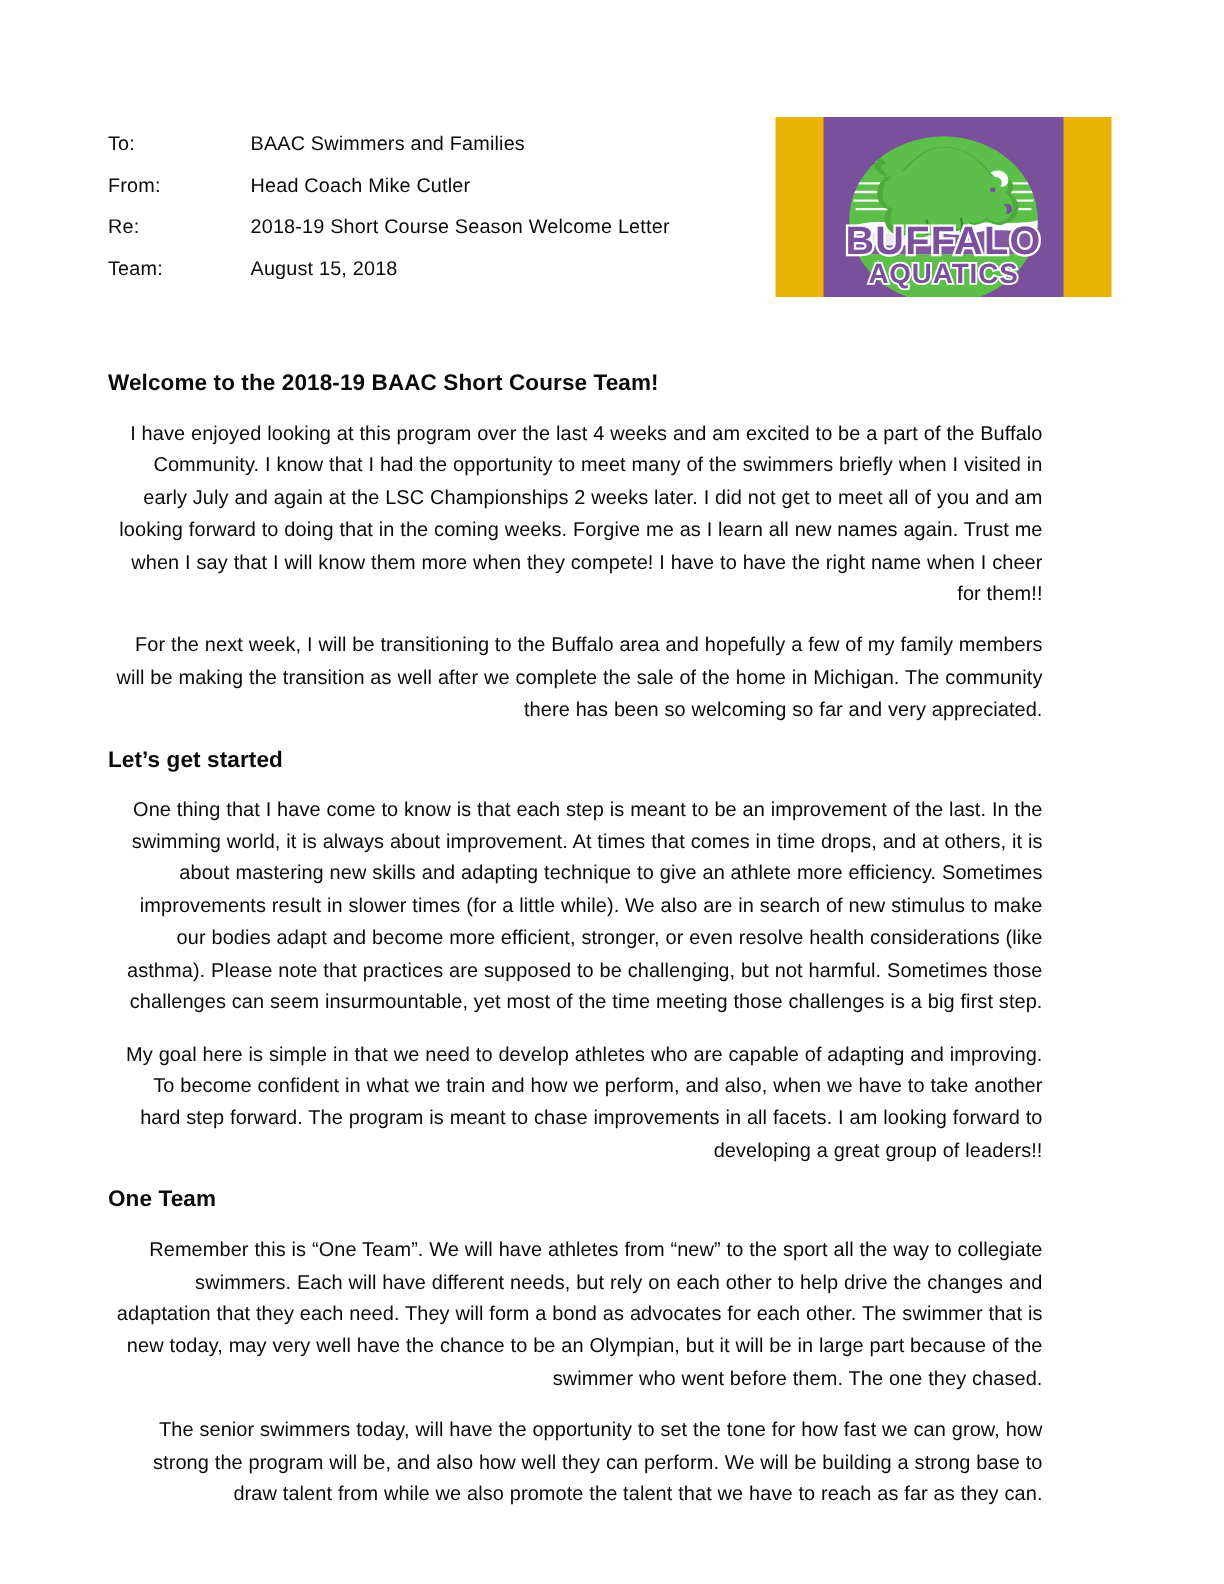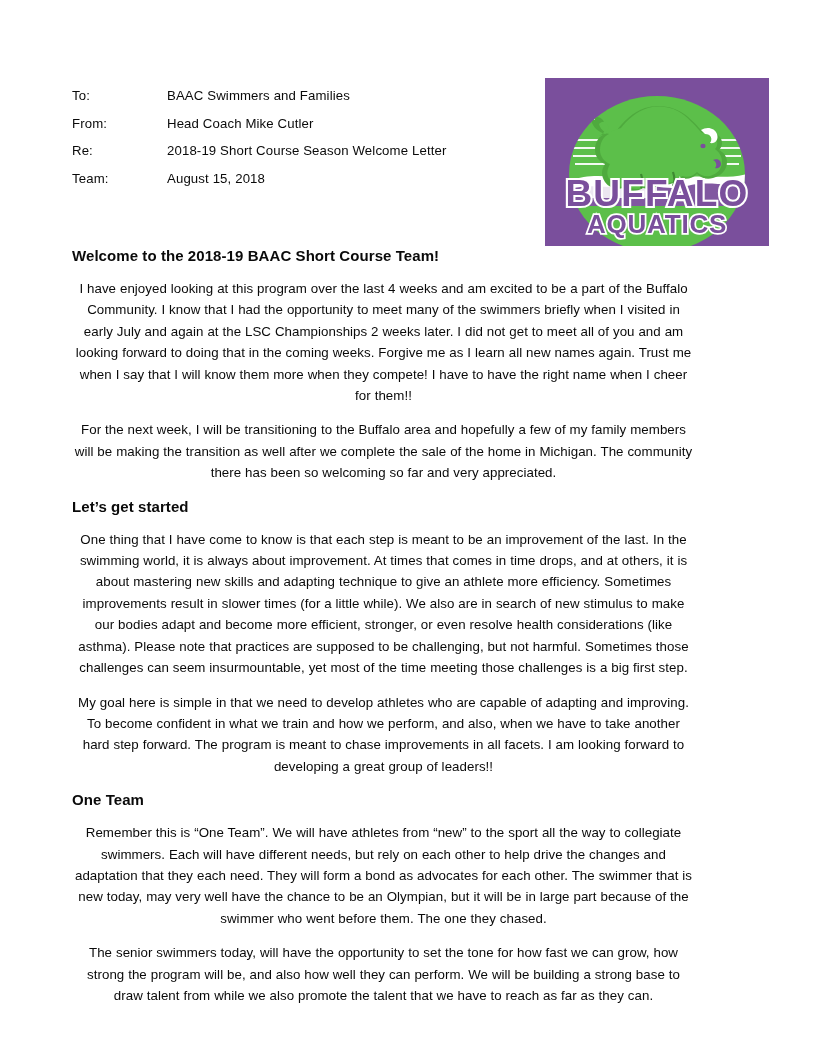--- a/index.html
+++ b/index.html
@@ -47,24 +47,23 @@
     flex: 1 1 auto;
     color: #0a0a0a;
   }
 
   
   .logo {
     position: absolute;
     left: 517px;
     top: 78px;
     width: 224px;
-    height: 168px;
+    height: 120px;
     background: #eab308;
     overflow: hidden;
-    margin-left: 28px;
   }
   .logo svg {
     display: block;
     width: 100%;
     height: 100%;
   }
 
   
   .content {
     position: absolute;
@@ -77,21 +76,21 @@
     font-weight: bold;
     line-height: 19px;
     margin: 0 0 13px 0;
     letter-spacing: 0.005em;
     color: #0a0a0a;
   }
   p.para {
     font-size: 13.3px;
     line-height: 21.4px;
     margin: 0 0 13px 0;
-    text-align: center;
+    text-align: right;
     letter-spacing: 0.004em;
     color: #0a0a0a;
     word-spacing: 0.01em;
   }
   p.para:last-child {
     margin-bottom: 0;
   }
 </style>
 </head>
 <body>

